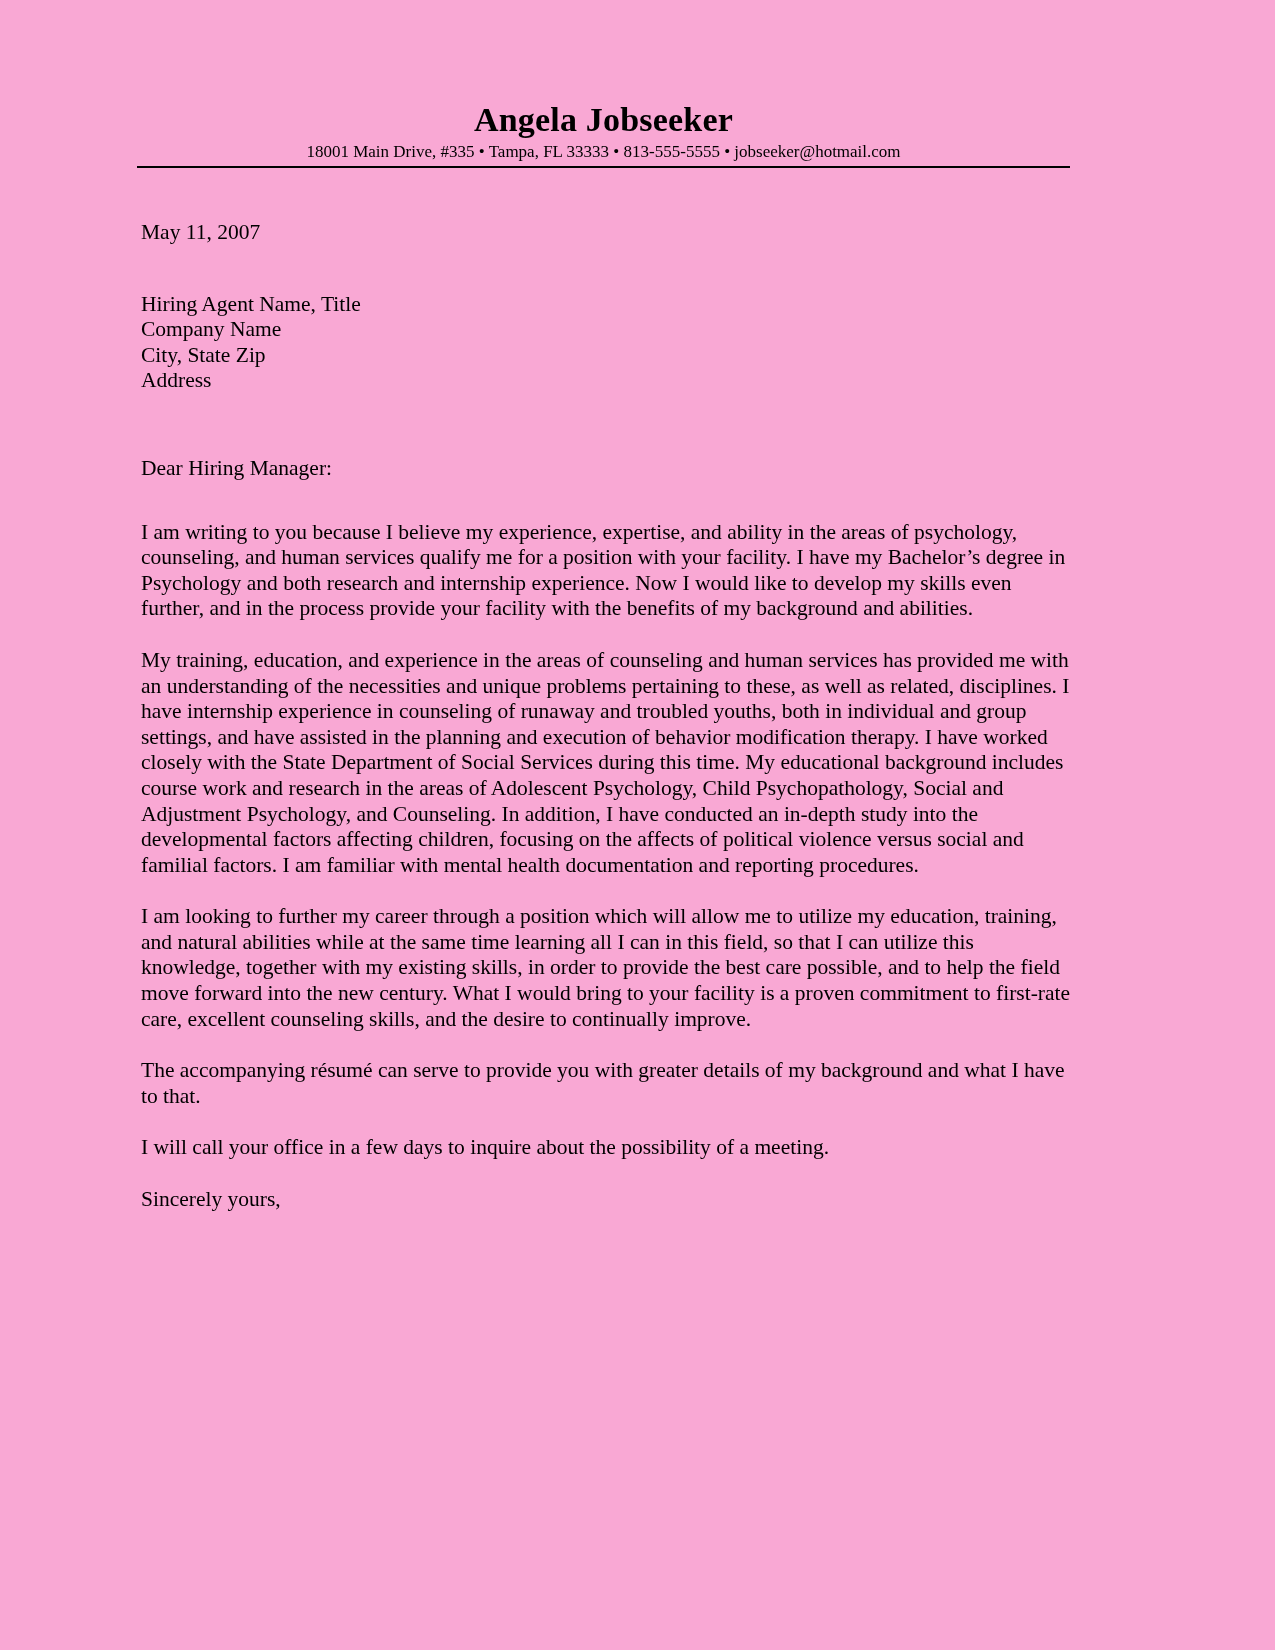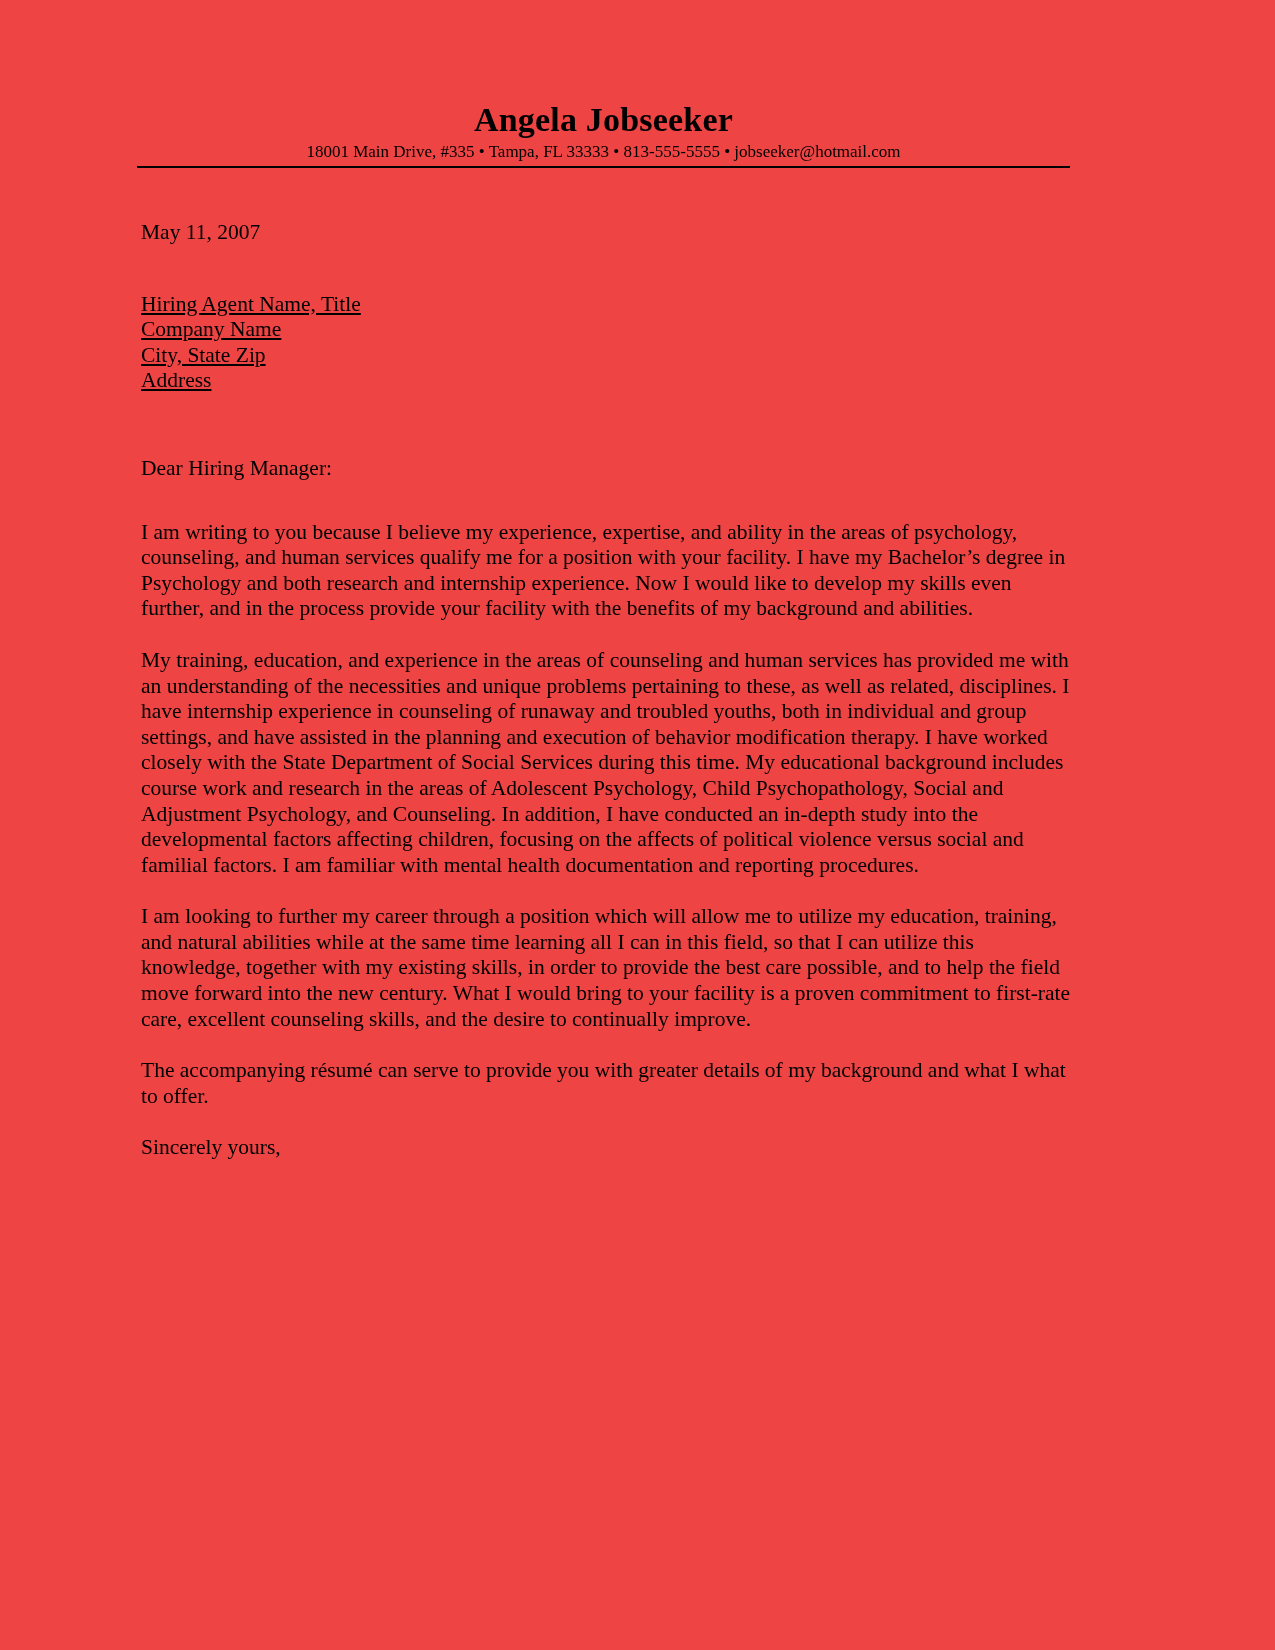--- a/index.html
+++ b/index.html
@@ -5,21 +5,21 @@
 <style>
   html, body {
     margin: 0;
     padding: 0;
     background: #ffffff;
   }
   .page {
     position: relative;
     width: 1275px;
     height: 1650px;
-    background: #ef4444;
+    background: #f9a8d4;
     margin: 0 auto;
     overflow: hidden;
     font-family: "Liberation Serif", "DejaVu Serif", serif;
     color: #000000;
   }
 
   
   .letterhead {
     position: absolute;
     left: 137px;
@@ -58,21 +58,20 @@
     line-height: 25.6px;
   }
   .date-line {
     margin: 0 0 46px 0;
   }
   .recipient {
     margin: 0 0 62px 0;
   }
   .recipient div {
     margin: 0;
-    text-decoration: underline;
   }
   .salutation {
     margin: 0 0 38px 0;
   }
   .para {
     margin: 0 0 26px 0;
     text-align: left;
   }
   .para:last-child {
     margin-bottom: 0;
@@ -101,19 +100,20 @@
       <div>Company Name</div>
       <div>City, State Zip</div>
       <div>Address</div>
     </div>
 
     <div class="salutation">Dear Hiring Manager:</div>
 
     <p class="para">I am writing to you because I believe my experience, expertise, and ability in the areas of psychology, counseling, and human services qualify me for a position with your facility.  I have my Bachelor’s degree in Psychology and both research and internship experience. Now I would like to develop my skills even further, and in the process provide your facility with the benefits of my background and abilities.</p>
     <p class="para">My training, education, and experience in the areas of counseling and human services has provided me with an understanding of the necessities and unique problems pertaining to these, as well as related, disciplines.  I have internship experience in counseling of runaway and troubled youths, both in individual and group settings, and have assisted in the planning and execution of behavior modification therapy.  I have worked closely with the State Department of Social Services during this time. My educational background includes course work and research in the areas of Adolescent Psychology, Child Psychopathology, Social and Adjustment Psychology, and Counseling.  In addition, I have conducted an in-depth study into the developmental factors affecting children, focusing on the affects of political violence versus social and familial factors.  I am familiar with mental health documentation and reporting procedures.</p>
     <p class="para">I am looking to further my career through a position which will allow me to utilize my education, training, and natural abilities while at the same time learning all I can in this field, so that I can utilize this knowledge, together with my existing skills, in order to provide the best care possible, and to help the field move forward into the new century.  What I would bring to your facility is a proven commitment to first-rate care, excellent counseling skills, and the desire to continually improve.</p>
-    <p class="para">The accompanying résumé can serve to provide you with greater details of my background and what I what to offer.</p>
+    <p class="para">The accompanying résumé can serve to provide you with greater details of my background and what I have to that.</p>
+    <p class="para">I will call your office in a few days to inquire about the possibility of a meeting.</p>
 
     <div class="closing">Sincerely yours,</div>
 
   </main>
 
 </div>
 
 </body></html>

